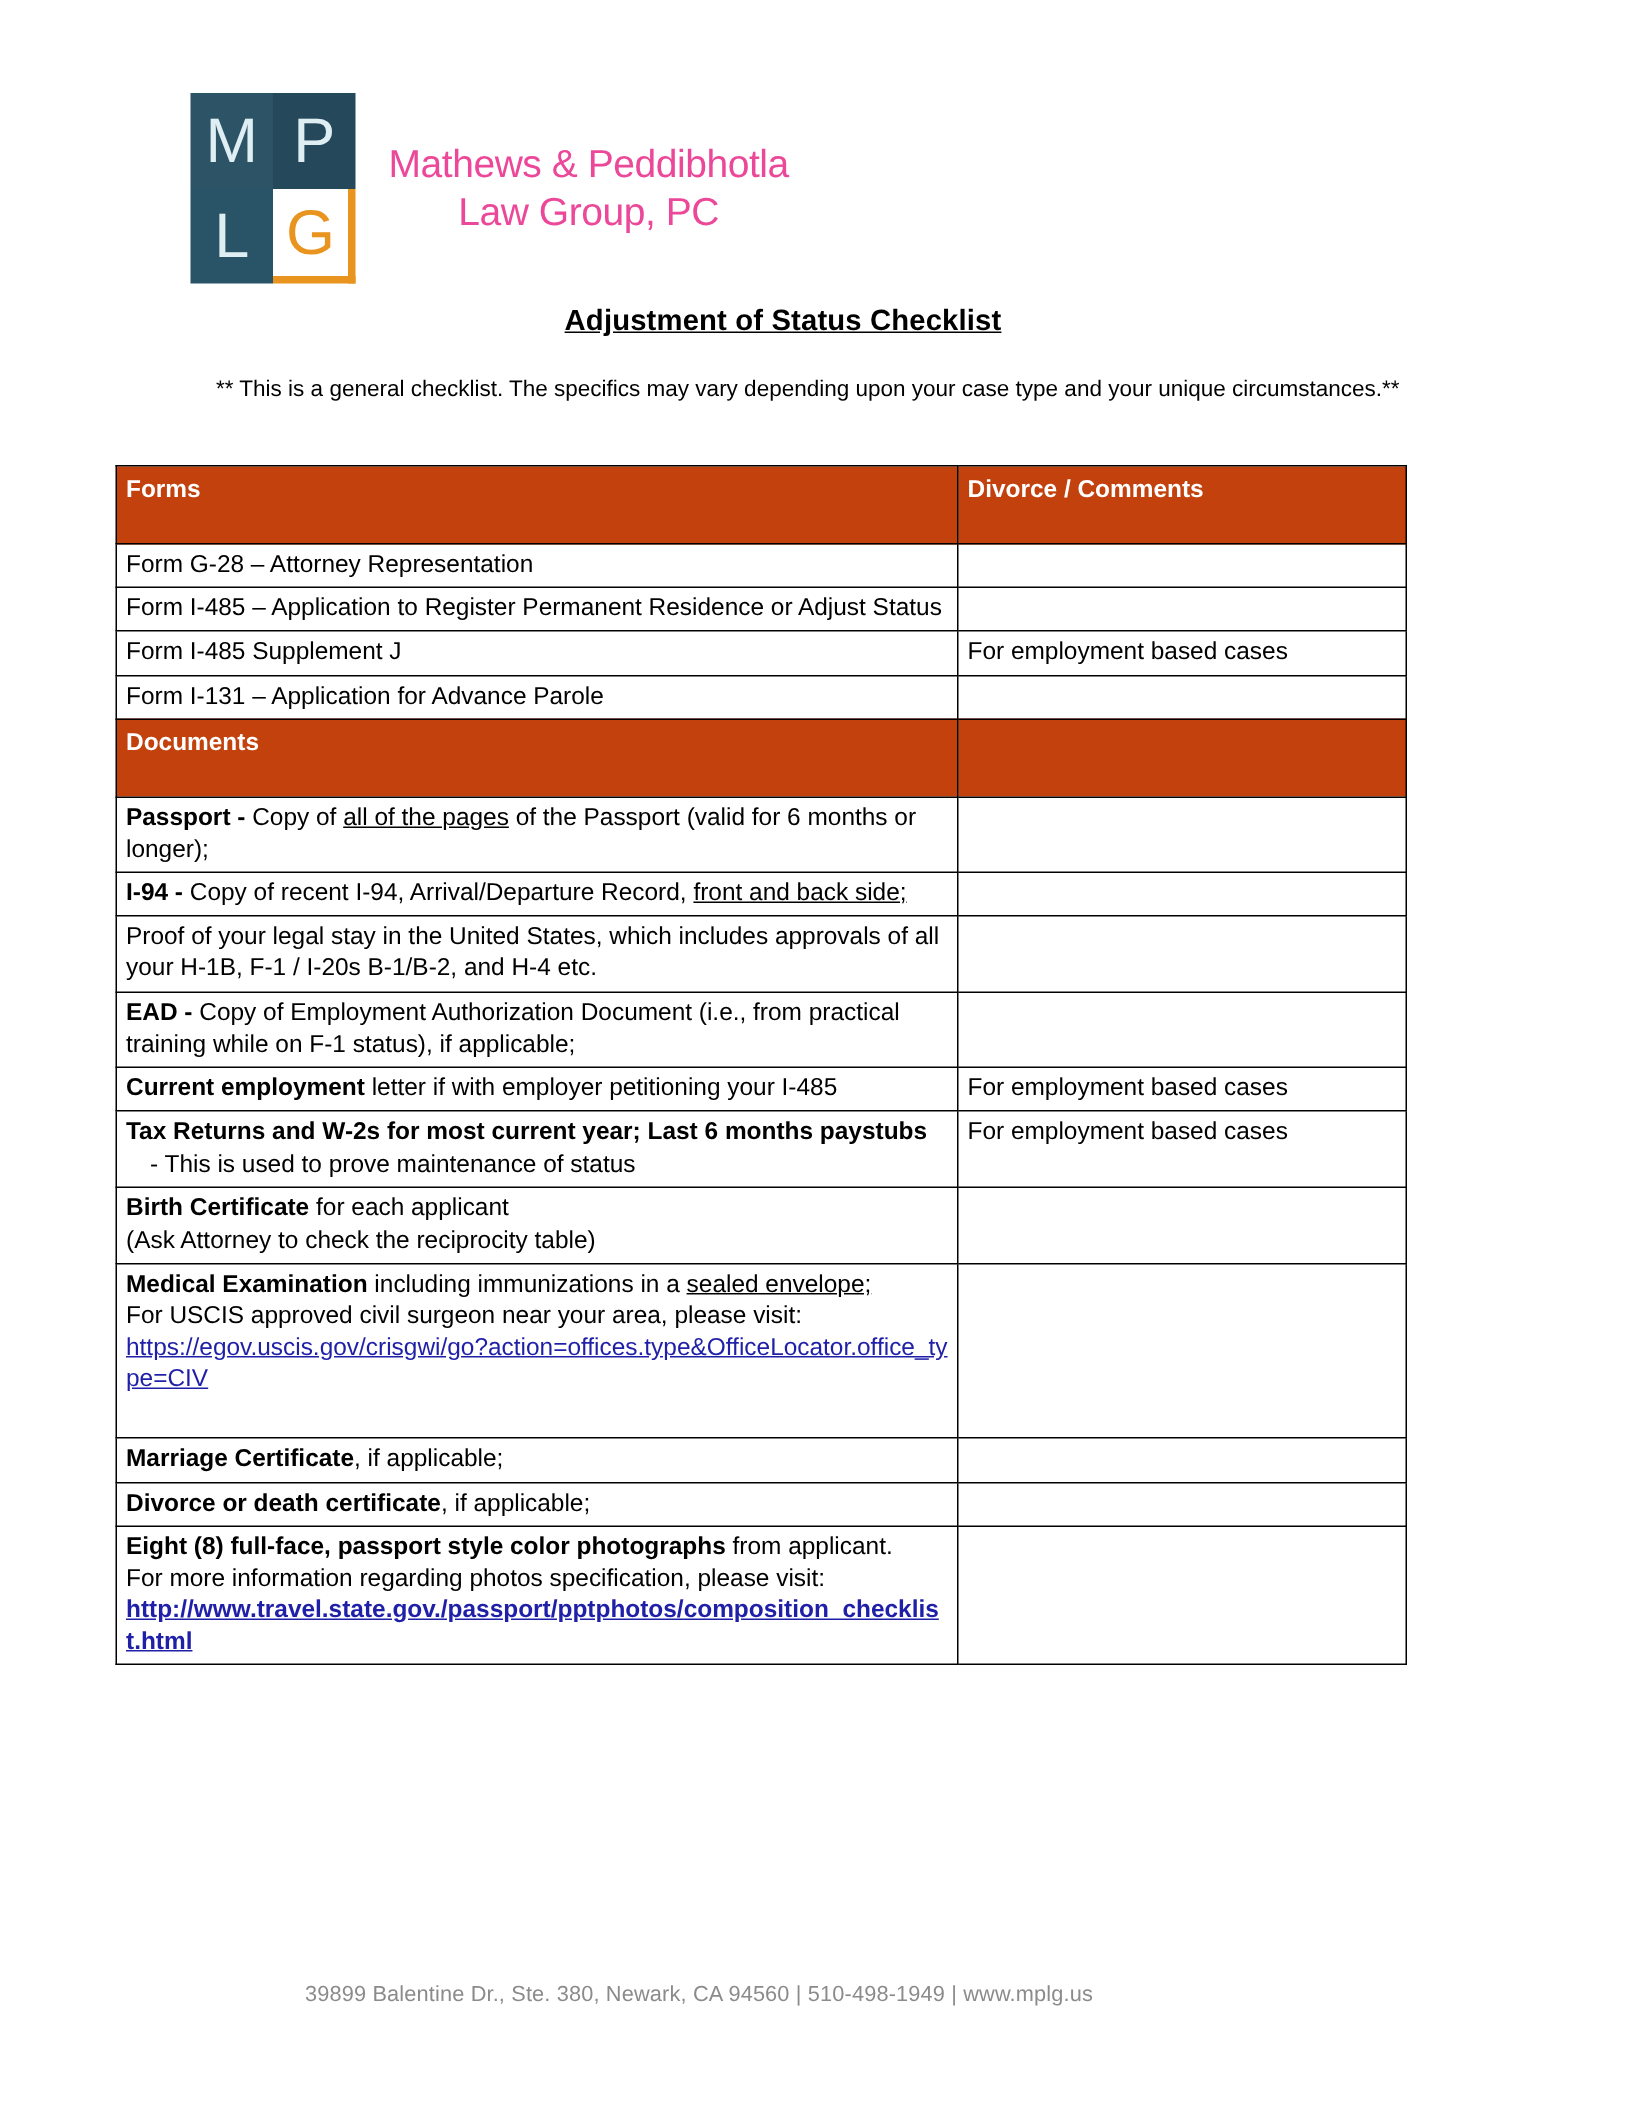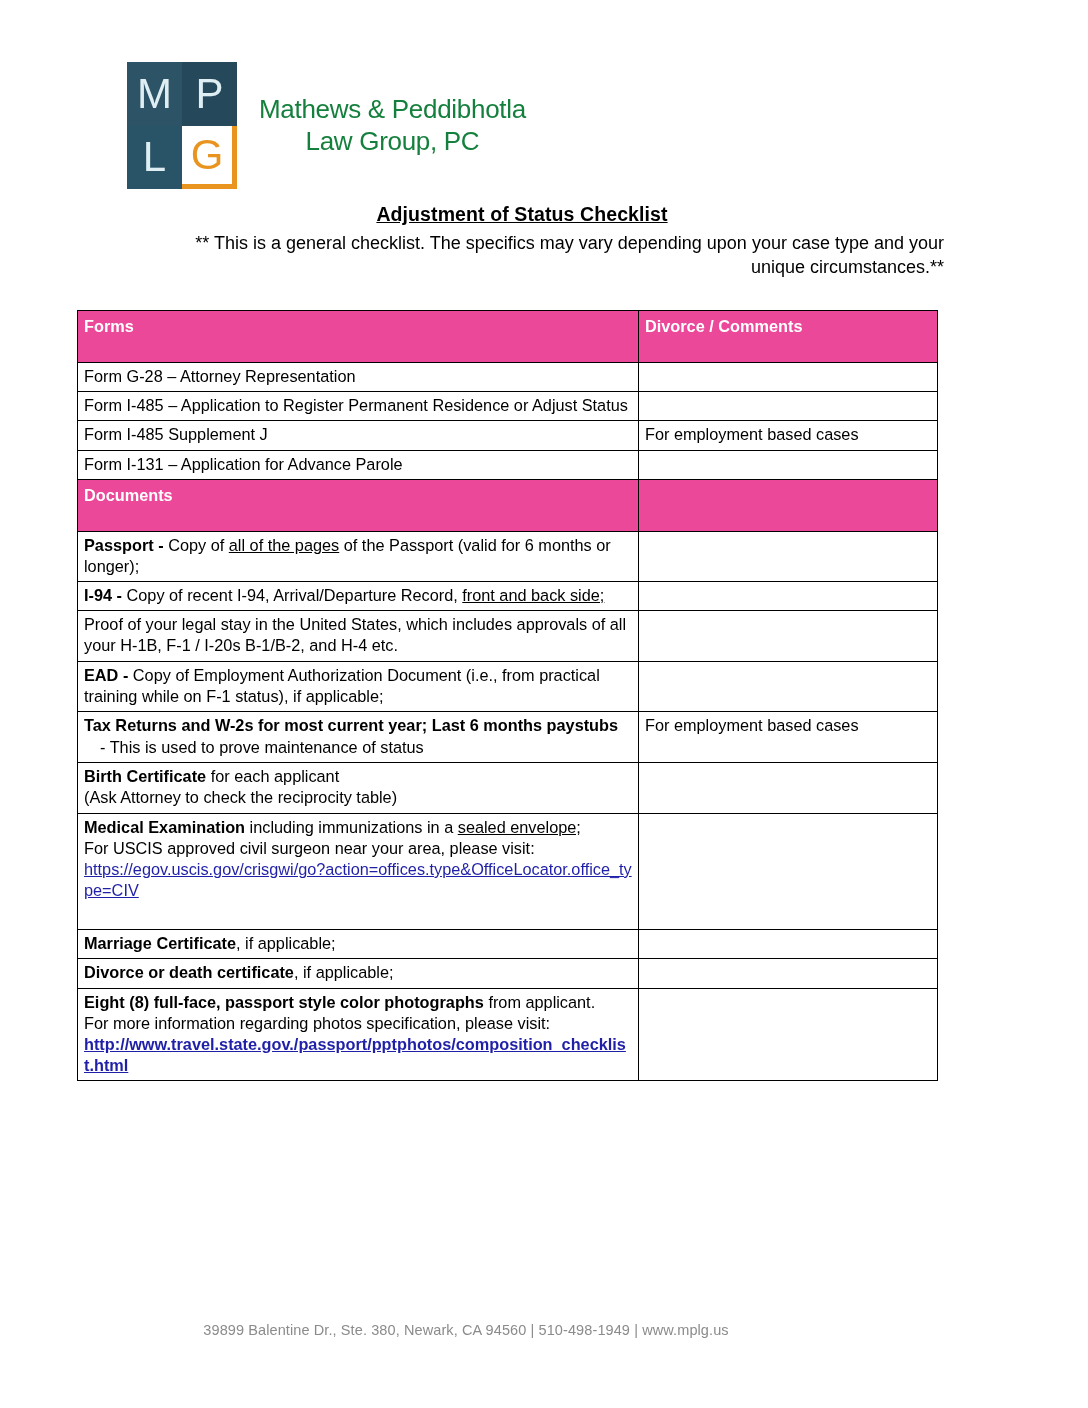--- a/index.html
+++ b/index.html
@@ -53,21 +53,21 @@
   .q-l { background: #295467; color: #dfeef3; }
   .q-g {
     background: #ffffff;
     color: #e8941f;
     border-right: 5px solid #e8941f;
     border-bottom: 5px solid #e8941f;
     box-sizing: border-box;
   }
   .logo-text {
     margin-left: 22px;
-    color: #15803d;
+    color: #ec4899;
     font-size: 26px;
     line-height: 1.22;
     text-align: center;
     font-family: "Liberation Sans", sans-serif;
     letter-spacing: -0.3px;
   }
 
   
   .doc-title {
     position: absolute;
@@ -76,24 +76,24 @@
     width: 1044px;
     text-align: center;
     font-size: 19.5px;
     font-weight: bold;
     text-decoration: underline;
     letter-spacing: 0.1px;
   }
   .doc-subtitle {
     position: absolute;
     left: 144px;
-    top: 232px;
+    top: 250px;
     width: 800px;
-    text-align: right;
-    font-size: 18px;
+    text-align: left;
+    font-size: 15px;
     line-height: 1.33;
   }
 
   
   .checklist-wrap {
     position: absolute;
     left: 77px;
     top: 310px;
     width: 860px;
   }
@@ -105,21 +105,21 @@
   table.checklist col.c1 { width: 561px; }
   table.checklist col.c2 { width: 299px; }
   table.checklist td {
     border: 1.6px solid #000000;
     vertical-align: top;
     padding: 3px 5px 4px 6px;
     font-size: 16.3px;
     line-height: 1.30;
   }
   tr.section-head td {
-    background: #ec4899;
+    background: #c2410c;
     color: #ffffff;
     font-weight: bold;
     height: 42px;
     padding-top: 5px;
   }
   tr.section-head.tall td { height: 42px; }
   .b { font-weight: bold; }
   .u { text-decoration: underline; }
   a.ext-link {
     color: #1f1fa8;
@@ -216,20 +216,24 @@
         <tr>
           <td class="cell-pad-tall">Proof of your legal stay in the United States, which includes approvals of all your H-1B, F-1 / I-20s B-1/B-2, and H-4 etc.</td>
           <td></td>
         </tr>
 
         <tr>
           <td class="cell-pad-tall"><span class="b">EAD - </span><span>Copy of Employment Authorization Document (i.e., from practical training while on F-1 status), if applicable;</span></td>
           <td></td>
         </tr>
 
+        <tr>
+          <td><span class="b">Current employment </span><span>letter if with employer petitioning your I-485</span></td>
+          <td>For employment based cases</td>
+        </tr>
 
         <tr>
           <td class="cell-pad-tall"><span class="b">Tax Returns and W-2s for most current year; Last 6 months paystubs</span><span class="sub-bullet">-        This is used to prove maintenance of status</span></td>
           <td>For employment based cases</td>
         </tr>
 
         <tr>
           <td class="cell-pad-tall"><span class="b">Birth Certificate </span><span>for each applicant</span><span style="display:block">(Ask Attorney to check the reciprocity table)</span></td>
           <td></td>
         </tr>

